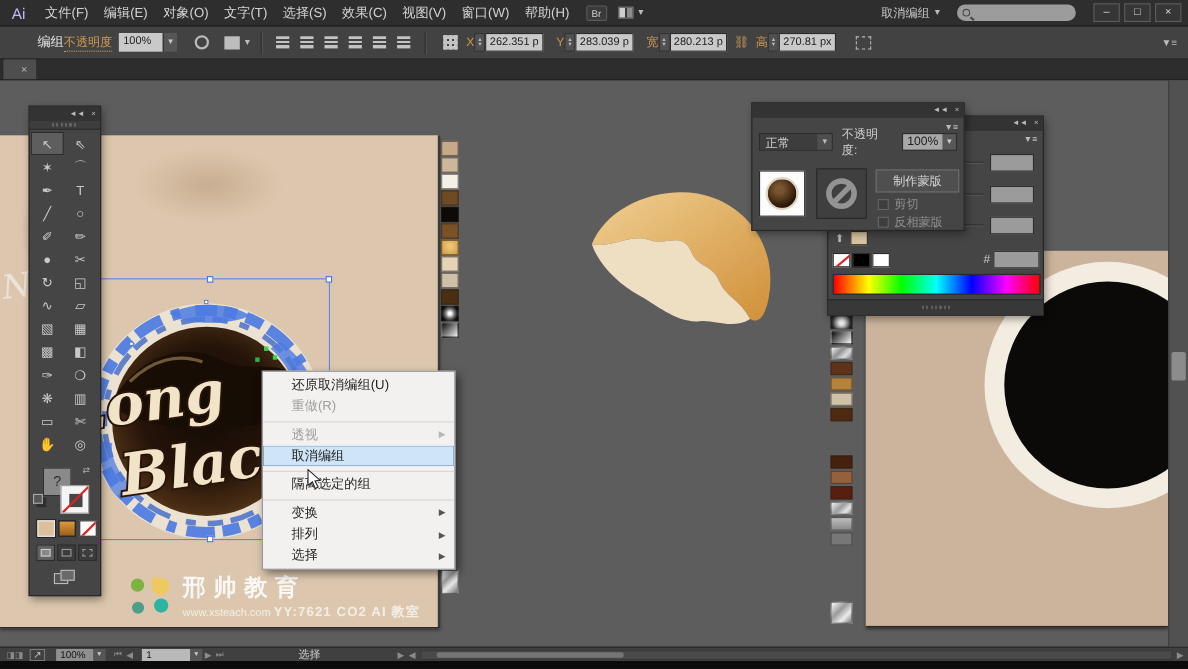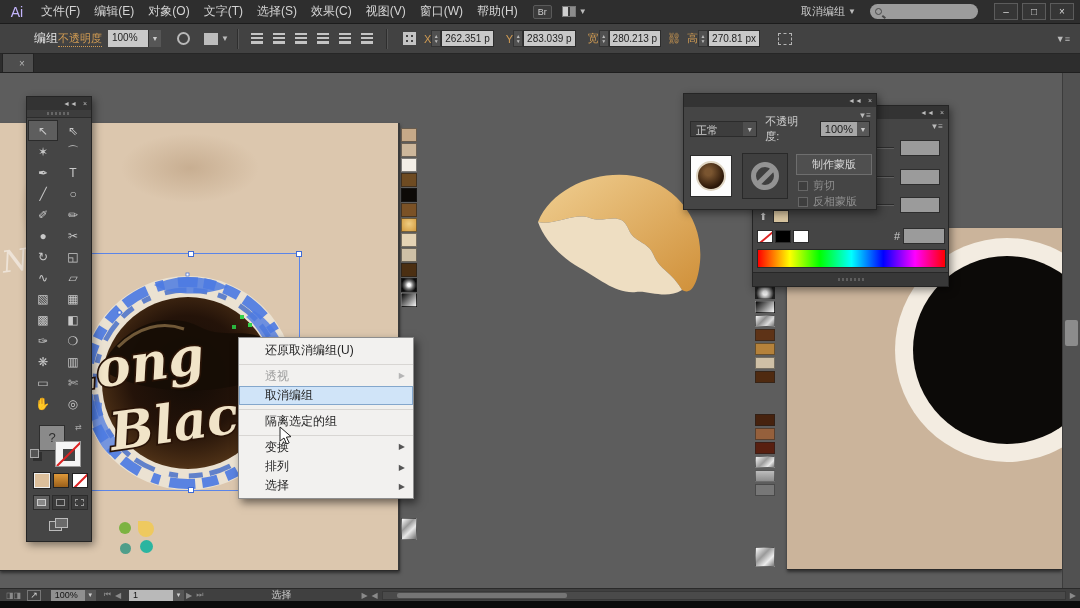--- a/index.html
+++ b/index.html
@@ -184,20 +184,25 @@
       <span class="abs ghost" style="left:2px;top:120px;font-size:30px;transform:rotate(-8deg)">N</span>
       <div class="abs" style="left:18px;top:40px;width:70px;height:90px;background:radial-gradient(ellipse, rgba(120,80,40,.35), transparent 70%)"></div>
       <div class="abs" style="left:120px;top:10px;width:140px;height:70px;background:radial-gradient(ellipse, rgba(140,100,60,.25), transparent 70%)"></div>
 
       <div class="abs" style="left:118px;top:397px;width:280px;display:flex;gap:10px;align-items:center">
         <div style="position:relative;width:38px;height:38px">
           <span style="position:absolute;left:1px;top:2px;width:12px;height:12px;border-radius:50%;background:#7cb342"></span>
           <span style="position:absolute;left:22px;top:20px;width:13px;height:13px;border-radius:50%;background:#2bb5a0"></span>
           <span style="position:absolute;left:2px;top:23px;width:11px;height:11px;border-radius:50%;background:#4f9e8a"></span>
           <span style="position:absolute;left:20px;top:1px;width:16px;height:16px;border-radius:0 50% 50% 50%;background:#eec95f"></span>
+        </div>
+        <div>
+          <div class="wm-title">邢帅教育</div>
+          <div class="wm-sub"><span>www.xsteach.com</span>
+            <b>YY:7621 CO2 AI 教室</b></div>
         </div>
       </div>
     </div>
 
     <svg class="abs" style="left:58px;top:178px" width="260" height="252" viewBox="0 0 260 252">
       <defs>
         <radialGradient id="coffeeG" cx="50%" cy="45%" r="62%">
           <stop offset="0%" stop-color="#120b06"></stop>
             <stop offset="55%" stop-color="#241309"></stop>
           <stop offset="85%" stop-color="#4a2e15"></stop>
@@ -496,20 +501,24 @@
       </div>
     </div>
 
     <div class="abs cmenu" style="left:238px;top:264px;z-index:10">
 
         <div class="cm-item">
           <span class="cm-label">还原取消编组(U)</span>
           <span class="cm-arrow"></span>
         </div>
 
+        <div class="cm-item disabled">
+          <span class="cm-label">重做(R)</span>
+          <span class="cm-arrow"></span>
+        </div>
 
         <div class="cm-item disabled septop">
           <span class="cm-label">透视</span>
           <span class="cm-arrow">▶</span>
         </div>
 
         <div class="cm-item highlighted">
           <span class="cm-label">取消编组</span>
           <span class="cm-arrow"></span>
         </div>

